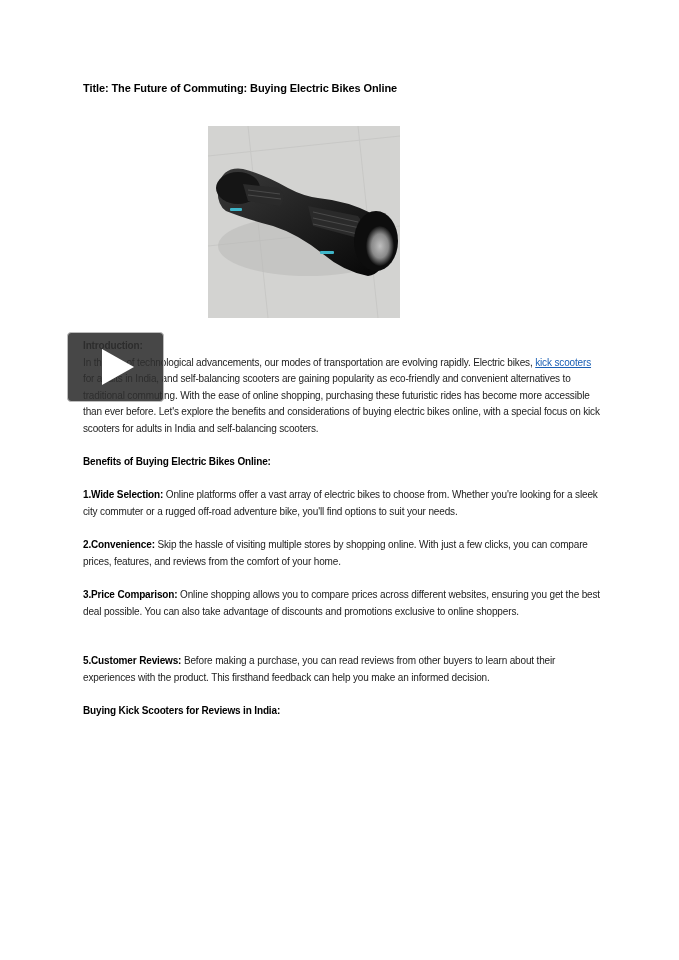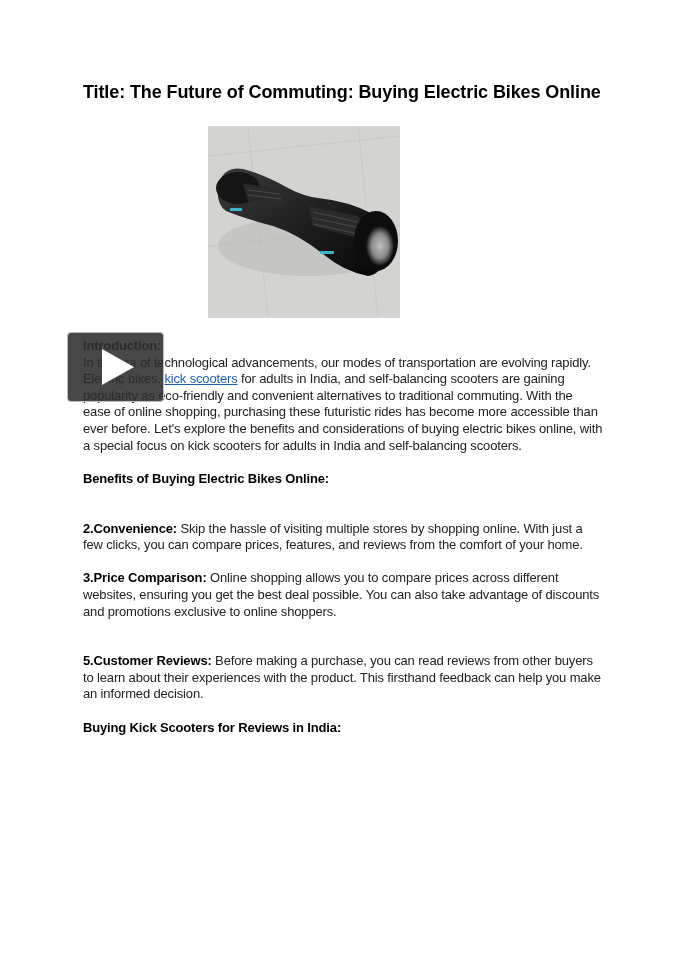--- a/index.html
+++ b/index.html
@@ -1,23 +1,23 @@
 <!DOCTYPE html>
 <html><head>
   <meta charset="utf-8">
   <style>
     html, body { margin: 0; padding: 0; background: #ffffff; }
     body { width: 679px; height: 960px; position: relative; overflow: hidden;
            font-family: "Liberation Sans", sans-serif; color: #1a1a1a; }
     .page { position: absolute; left: 0; top: 0; width: 679px; height: 960px; background: #fff; }
-    .title { position: absolute; left: 83px; top: 82px; font-size: 18px; font-weight: bold; color: #000; letter-spacing: -0.1px; }
+    .title { position: absolute; left: 83px; top: 82px; font-size: 11px; font-weight: bold; color: #000; letter-spacing: -0.1px; }
     .hero { position: absolute; left: 208px; top: 126px; width: 192px; height: 192px; overflow: hidden;
             background: linear-gradient(160deg, #d9d9d9 0%, #cfcfcf 40%, #c4c4c4 100%); }
     .hero svg { display: block; }
-    .body { position: absolute; left: 83px; top: 338px; width: 520px; font-size: 13px; line-height: 16.6px; color: #222; letter-spacing: -0.15px; }
+    .body { position: absolute; left: 83px; top: 338px; width: 520px; font-size: 10px; line-height: 16.6px; color: #222; letter-spacing: -0.15px; }
     .body p { margin: 0; }
     .h { font-weight: bold; color: #000000; }
     .gap { height: 16.6px; }
     .intro-head { font-weight: bold; }
     a.link { color: #1a5fb4; text-decoration: underline; }
     .play { position: absolute; left: 67px; top: 332px; width: 97px; height: 70px; background: rgba(45,45,45,0.88);
             border: 1px solid #bdbdbd; border-radius: 4px; box-sizing: border-box; cursor: pointer; }
     .play svg { position: absolute; left: 32px; top: 14px; }
   </style>
 </head>
@@ -64,20 +64,21 @@
       <rect x="112" y="125" width="14" height="3" fill="#3fb6c9" rx="1"></rect>
     </svg>
   </div>
 
   <div class="body">
     <p class="intro-head">Introduction:</p>
     <p><span>In the era of technological advancements, our modes of transportation are evolving rapidly. Electric bikes, </span><a class="link" href="#">kick scooters</a><span> for adults in India, and self-balancing scooters are gaining popularity as eco-friendly and convenient alternatives to traditional commuting. With the ease of online shopping, purchasing these futuristic rides has become more accessible than ever before. Let's explore the benefits and considerations of buying electric bikes online, with a special focus on kick scooters for adults in India and self-balancing scooters.</span></p>
     <div class="gap"></div>
     <p class="h">Benefits of Buying Electric Bikes Online:</p>
     <div class="gap"></div>
+    <p><span class="h">1.Wide Selection:</span><span> Online platforms offer a vast array of electric bikes to choose from. Whether you're looking for a sleek city commuter or a rugged off-road adventure bike, you'll find options to suit your needs.</span></p>
     <div class="gap"></div>
     <p><span class="h">2.Convenience:</span><span> Skip the hassle of visiting multiple stores by shopping online. With just a few clicks, you can compare prices, features, and reviews from the comfort of your home.</span></p>
     <div class="gap"></div>
     <p><span class="h">3.Price Comparison:</span><span> Online shopping allows you to compare prices across different websites, ensuring you get the best deal possible. You can also take advantage of discounts and promotions exclusive to online shoppers.</span></p>
     <div class="gap"></div>
     <div class="gap"></div>
     <p><span class="h">5.Customer Reviews:</span><span> Before making a purchase, you can read reviews from other buyers to learn about their experiences with the product. This firsthand feedback can help you make an informed decision.</span></p>
     <div class="gap"></div>
     <p class="h">Buying Kick Scooters for Reviews in India:</p>
   </div>

